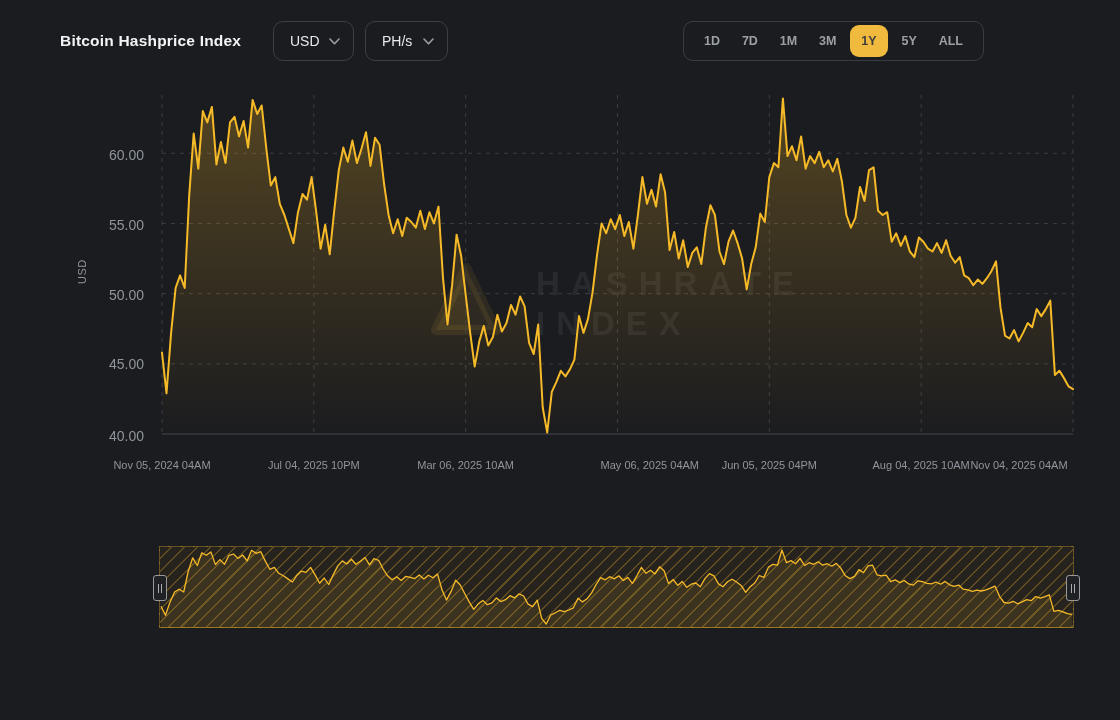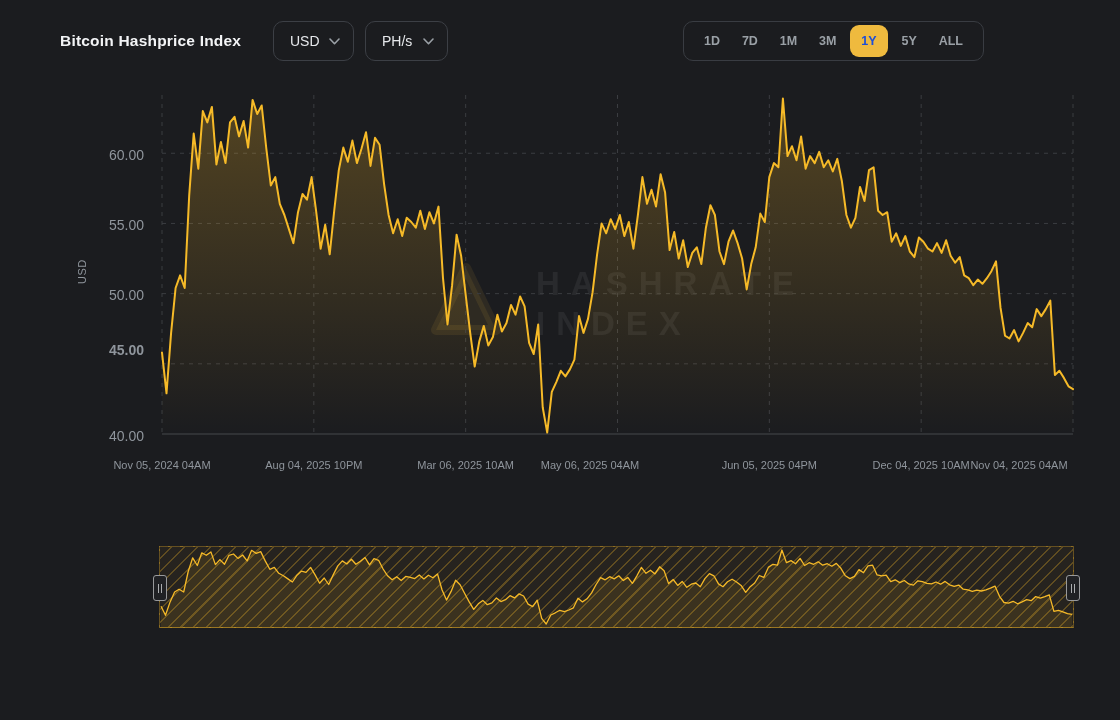--- a/index.html
+++ b/index.html
@@ -14,21 +14,21 @@
       display:flex;align-items:center;justify-content:space-between;
       padding:0 13px 0 16px;cursor:pointer;font-family:inherit;}
   .dd-currency{left:241px;width:81px;}
   .dd-unit{left:333px;width:83px;}
   .chev{width:11px;height:7px;display:block;}
   .ranges{position:absolute;left:651px;top:21px;width:301px;height:40px;box-sizing:border-box;
           border:1px solid #393c42;border-radius:10px;display:flex;align-items:center;
           justify-content:space-between;padding:0 12px;}
   .range-btn{background:none;border:none;color:#9aa0a6;font-size:12.5px;font-weight:600;
              padding:9px 8px;border-radius:9px;cursor:pointer;font-family:inherit;line-height:1;}
-  .range-btn.selected{background:#efba3e;color:#1d4ed8;padding:10px 11px;}
+  .range-btn.selected{background:#efba3e;color:#404040;padding:10px 11px;}
 
   
   .y-axis-title{position:absolute;left:44px;top:284px;transform:rotate(-90deg);
                 transform-origin:0 0;font-size:11px;color:#8f959c;letter-spacing:.5px;}
   .ylab{position:absolute;left:36px;width:76px;text-align:right;font-size:14px;color:#8f959c;}
   .xlab{position:absolute;top:459px;width:150px;text-align:center;font-size:11px;color:#8f959c;}
   #main-chart{position:absolute;left:128px;top:95px;}
 
   
   .wm-text{position:absolute;left:504px;top:264px;z-index:0;font-weight:700;font-size:33px;
@@ -90,30 +90,30 @@
   <div class="wm-text">
     <div>HASHRATE</div>
     <div>INDEX</div>
   </div>
 
   <div class="y-axis-title">USD</div>
   <div id="y-labels">
       <div class="ylab" style="top: 146.755px;">60.00</div>
       <div class="ylab" style="top: 216.941px; text-align: right;">55.00</div>
       <div class="ylab" style="top: 287.127px;">50.00</div>
-      <div class="ylab" style="top: 342px; font-weight: bold;">45.00</div>
+      <div class="ylab" style="top: 356px;">45.00</div>
       <div class="ylab" style="top: 427.5px;">40.00</div>
     </div>
   <div id="x-labels">
       <div class="xlab" style="left: 55px;">Nov 05, 2024 04AM</div>
-      <div class="xlab" style="left: 206.833px;">Aug 04, 2025 10PM</div>
+      <div class="xlab" style="left: 206.833px;">Jul 04, 2025 10PM</div>
       <div class="xlab" style="left: 358.667px;">Mar 06, 2025 10AM</div>
-      <div class="xlab" style="left: 483px;">May 06, 2025 04AM</div>
+      <div class="xlab" style="left: 517px; text-align: right;">May 06, 2025 04AM</div>
       <div class="xlab" style="left: 662.333px;">Jun 05, 2025 04PM</div>
-      <div class="xlab" style="left: 814.167px;">Dec 04, 2025 10AM</div>
+      <div class="xlab" style="left: 814.167px;">Aug 04, 2025 10AM</div>
       <div class="xlab" style="left: 912px;">Nov 04, 2025 04AM</div>
     </div>
   <svg id="main-chart" width="915" height="342" viewBox="0 0 915 342">
       <defs>
         <linearGradient id="areaGrad" gradientUnits="userSpaceOnUse" x1="0" y1="0" x2="0" y2="339">
           <stop offset="0" stop-color="#f7b829" stop-opacity="0.26"></stop>
           <stop offset="1" stop-color="#f7b829" stop-opacity="0"></stop>
         </linearGradient>
       </defs>
       <g>

